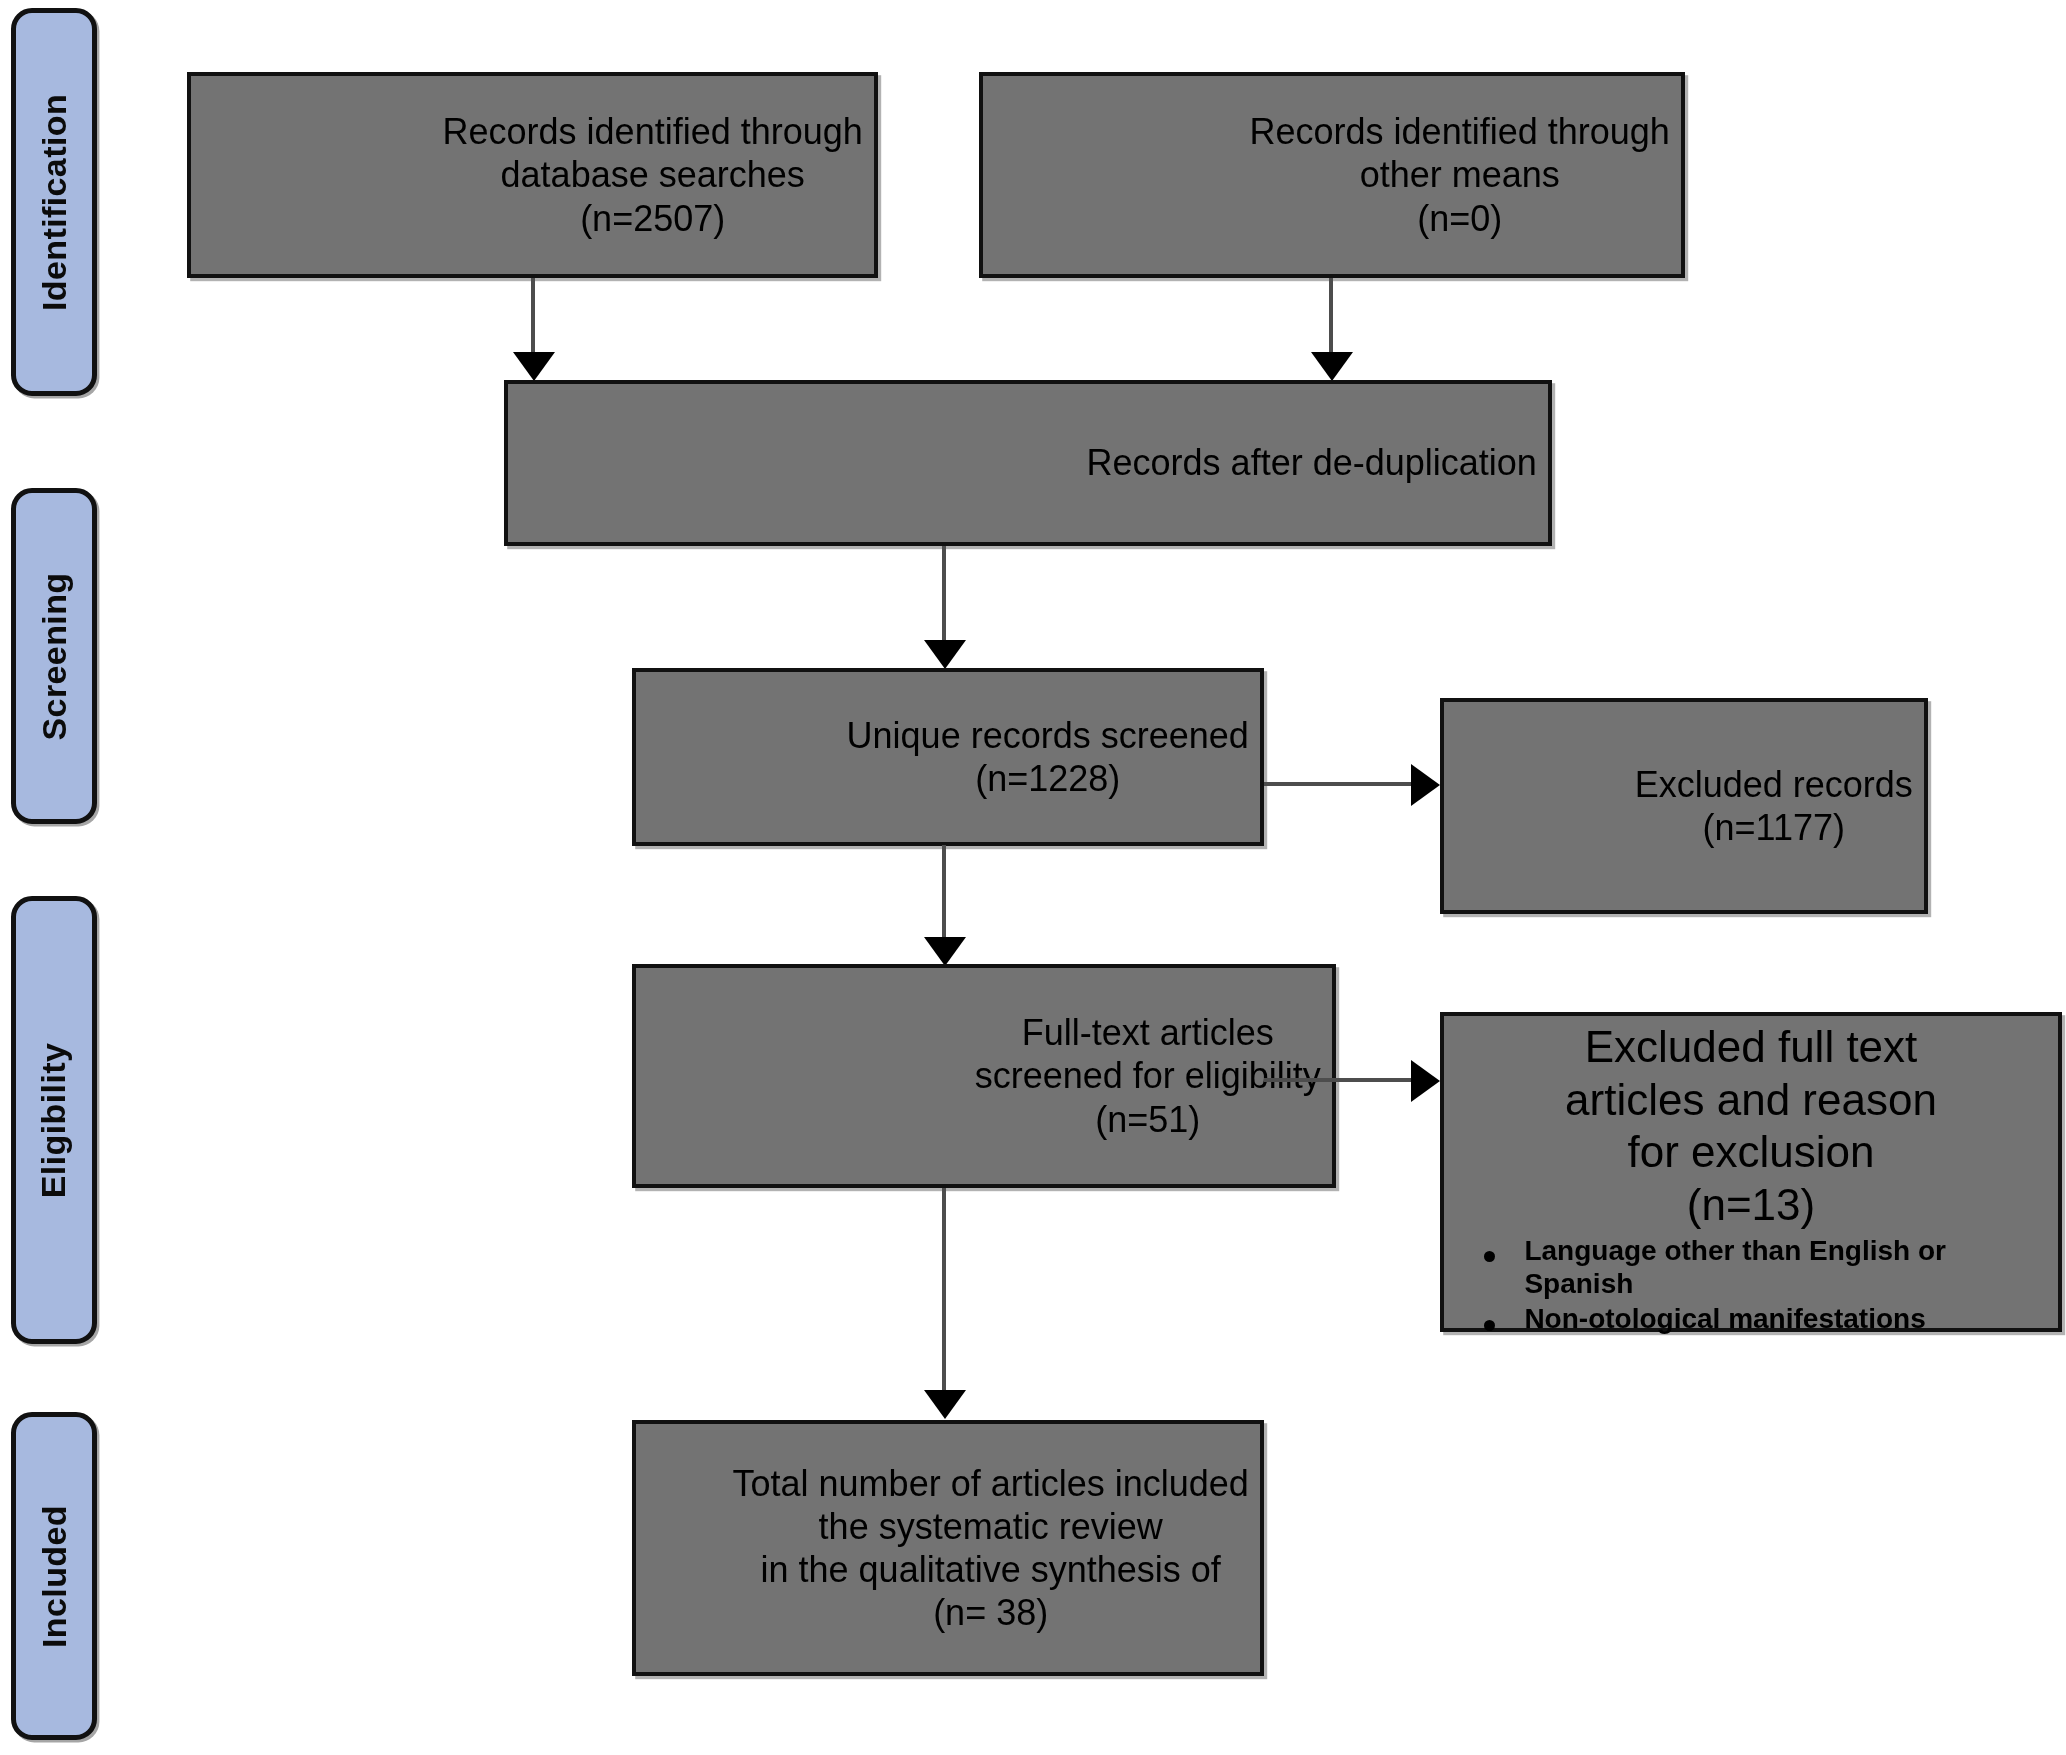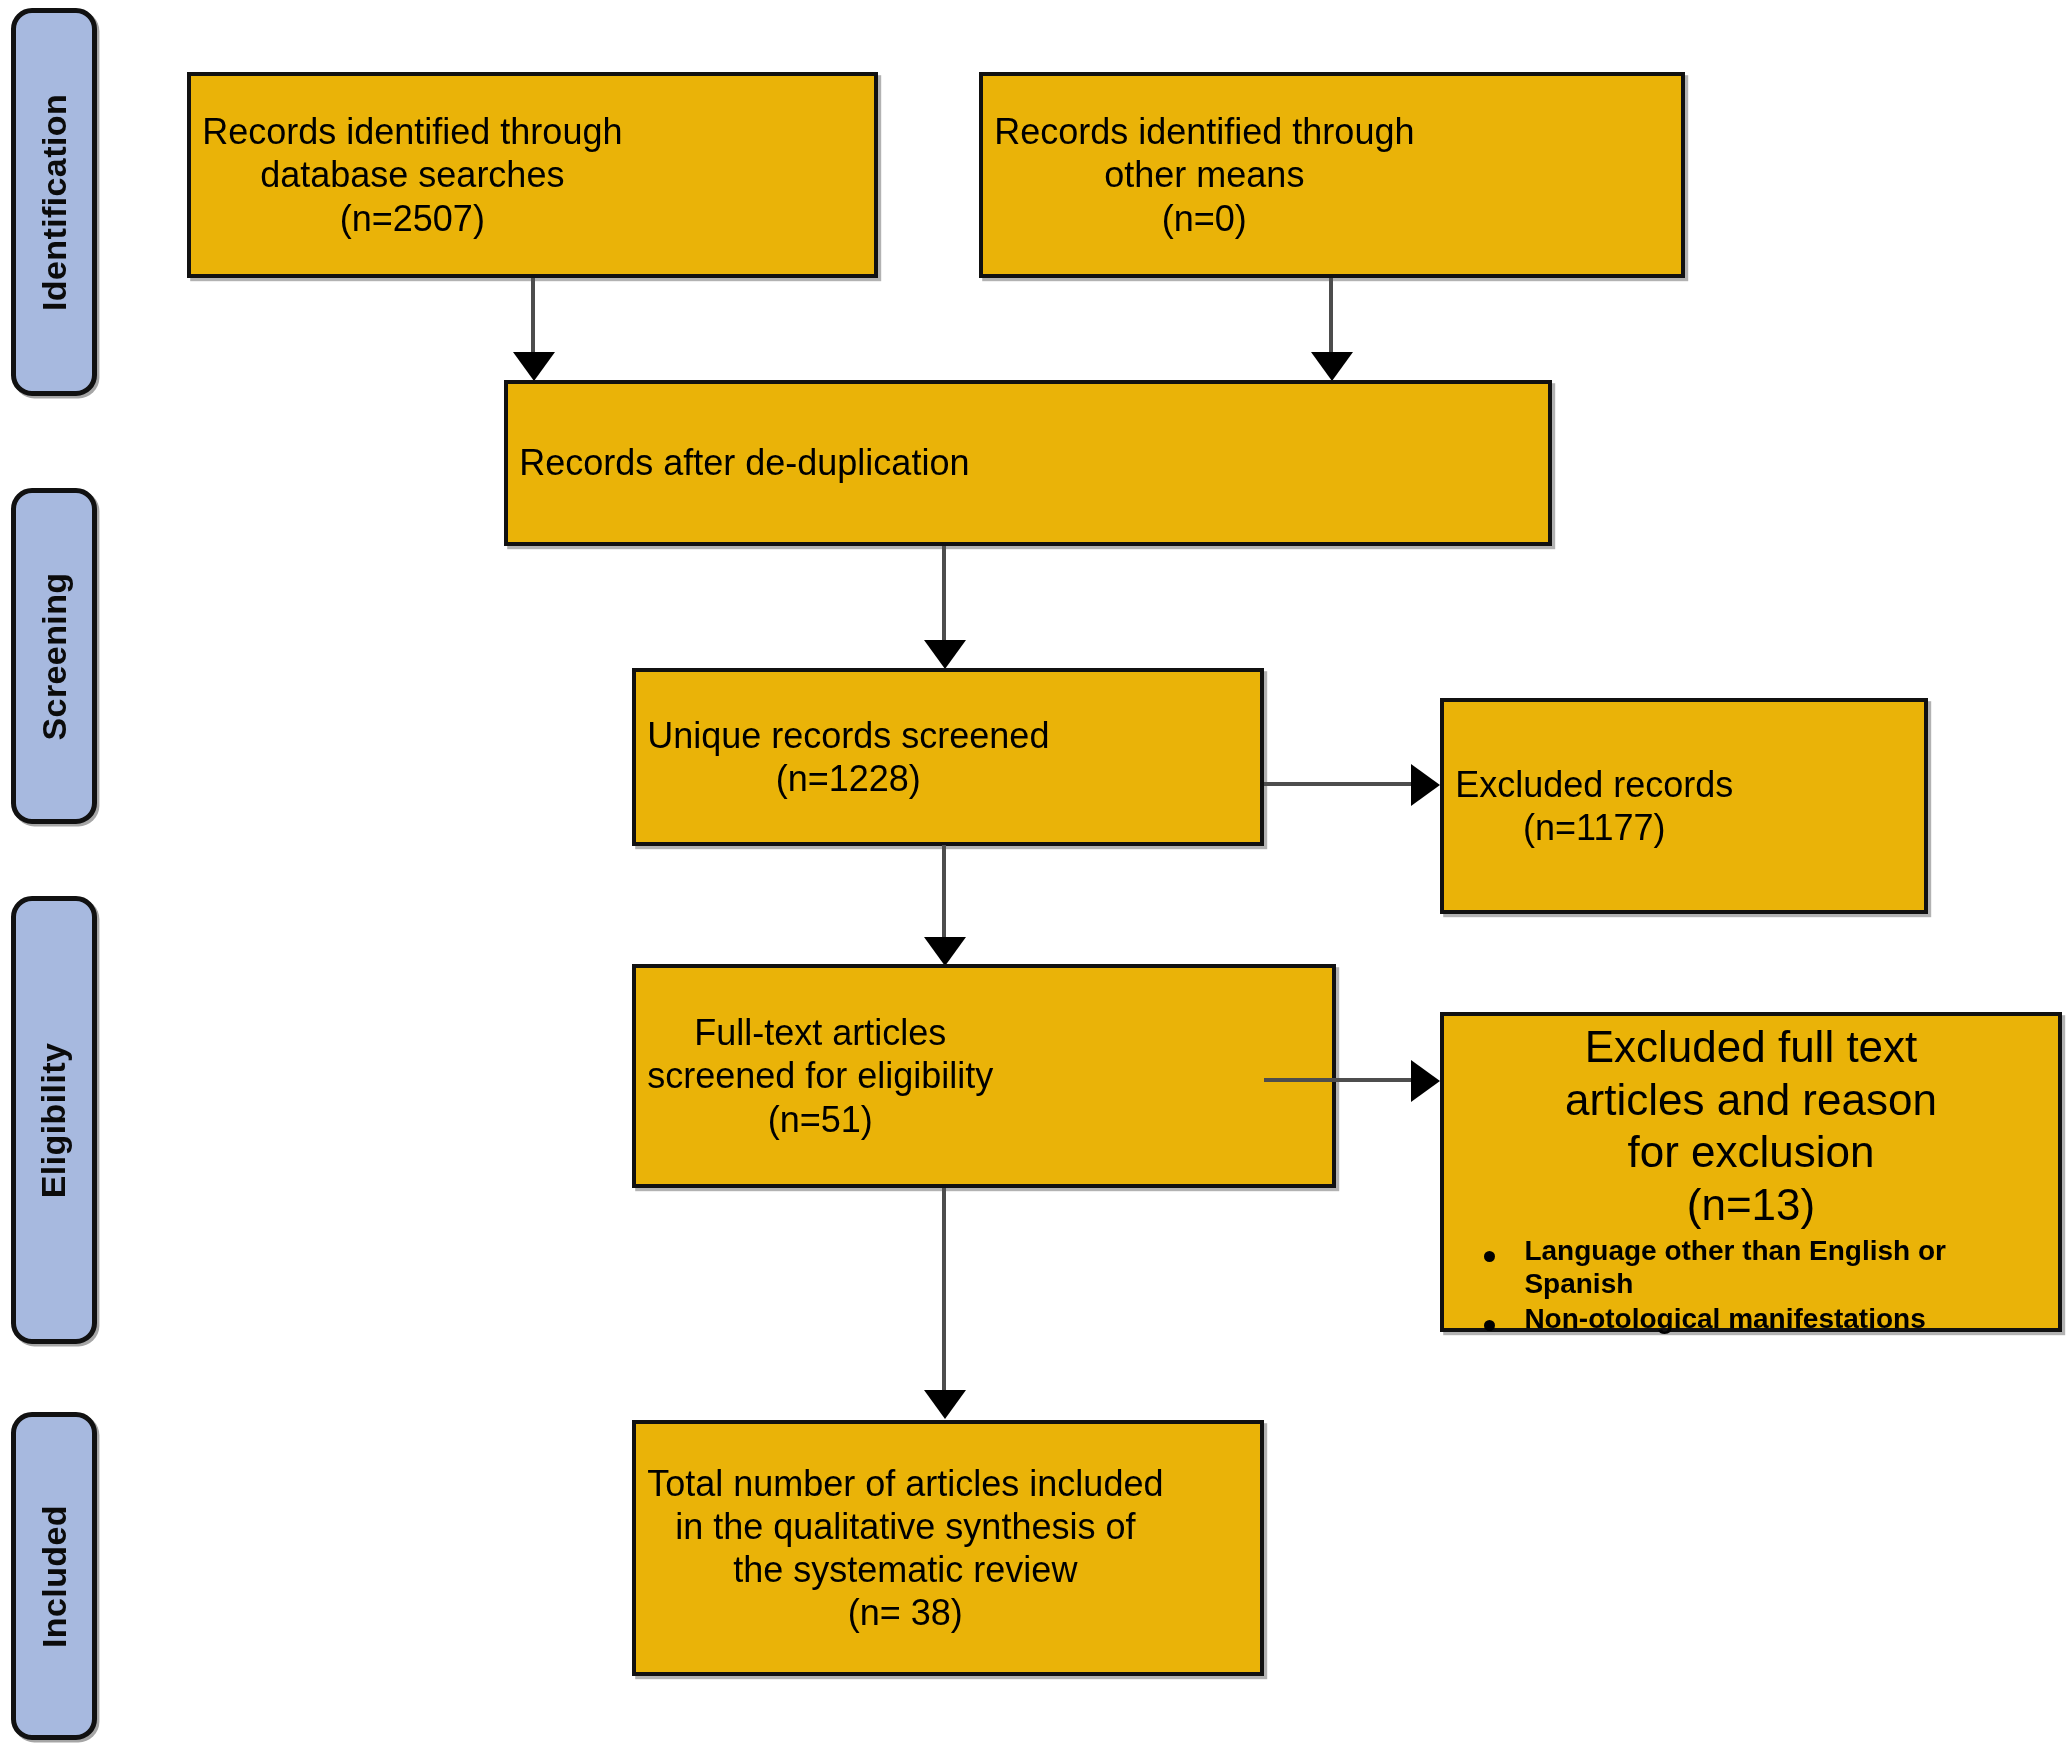--- a/index.html
+++ b/index.html
@@ -38,26 +38,26 @@
     font-size: 34px;
     letter-spacing: 0.4px;
     color: #0b0b0b;
     font-family: "Liberation Sans", sans-serif;
   }
 
   
   .flow-box {
     position: absolute;
     box-sizing: border-box;
-    background: #eab308;
+    background: #737373;
     border: 4px solid #111111;
     box-shadow: 3.2px 3.2px 0 rgba(0,0,0,0.30);
     display: flex;
     align-items: center;
-    justify-content: flex-start;
+    justify-content: flex-end;
     text-align: center;
   }
   .flow-box .box-text {
     font-size: 36px;
     line-height: 1.20;
     color: #000000;
     padding: 0 11.2px;
     font-family: "Liberation Sans", sans-serif;
   }
   .flow-box .box-text .tline { display: block; }
@@ -221,20 +221,20 @@
       </ul>
     </div>
   </div>
 
   <div class="conn conn-v" style="left:942px; top:1188px; width:4px; height:216px;"></div>
   <div class="arrow-down" style="left:924px; top:1390px;"></div>
 
   <div class="flow-box" style="left:632px; top:1420px; width:632px; height:256px;">
     <div class="box-text">
       <span class="tline">Total number of articles included</span>
+      <span class="tline">the systematic review</span>
       <span class="tline">in the qualitative synthesis of</span>
-      <span class="tline">the systematic review</span>
       <span class="tline">(n= 38)</span>
     </div>
   </div>
 
 </div>
 
 
 </body></html>

